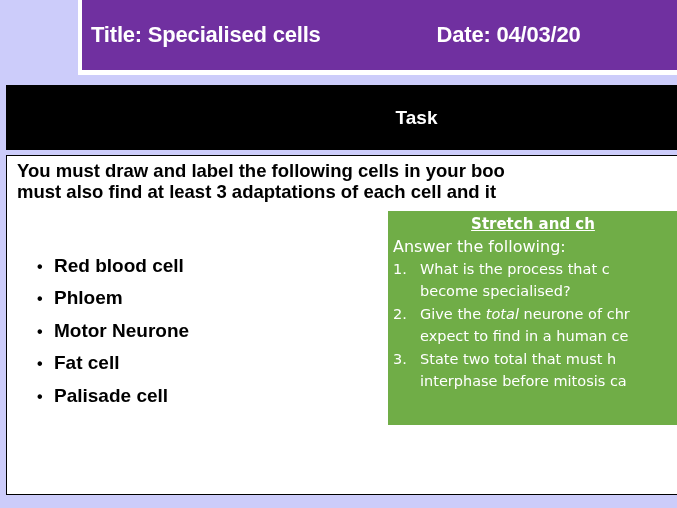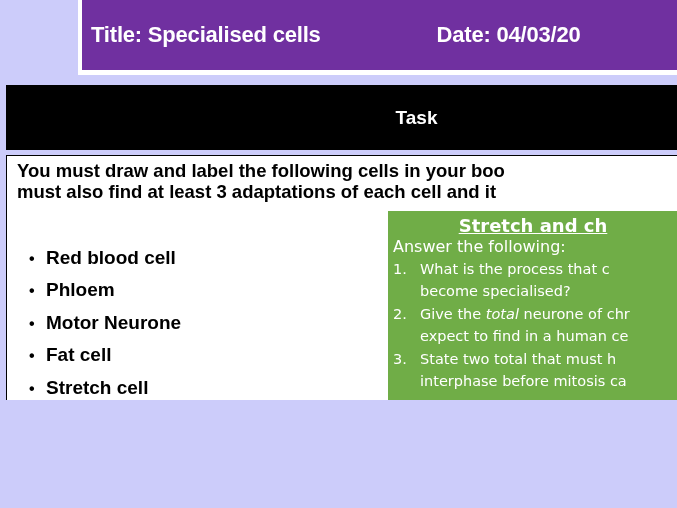--- a/index.html
+++ b/index.html
@@ -10,21 +10,21 @@
     width: 677px;
     height: 508px;
     overflow: hidden;
     background: #ccccfa;
     font-family: "Liberation Sans", sans-serif;
   }
 
   #slide {
     position: relative;
     width: 677px;
-    height: 400px;
+    height: 508px;
     background: #ccccfa;
     overflow: hidden;
   }
 
   
   #title-banner {
     position: absolute;
     left: 78px;
     top: 0px;
     width: 620px;           
@@ -100,21 +100,21 @@
     font-weight: bold;
     line-height: 21px;
     white-space: nowrap;
   }
   #intro-text .line { display: block; }
 
   #cell-list {
     position: absolute;
     left: 14px;
     top: 78px;
-    margin: 8px;
+    margin: 16px;
     padding: 0;
     list-style: none;
   }
   #cell-list li {
     color: #000000;
     font-size: 19px;
     font-weight: bold;
     line-height: 31.4px;
     white-space: nowrap;
   }
@@ -135,21 +135,21 @@
     overflow: hidden;
     font-family: "DejaVu Sans", sans-serif;
   }
   #stretch-heading {
     position: absolute;
     left: 0;
     top: 4px;
     width: 290px;
     text-align: center;
     color: #ffffff;
-    font-size: 18px;
+    font-size: 15px;
     font-weight: bold;
     text-decoration: underline;
     white-space: nowrap;
   }
   #stretch-intro {
     position: absolute;
     left: 5px;
     top: 26px;
     color: #ffffff;
     font-size: 16px;
@@ -202,21 +202,21 @@
     <div id="intro-text">
       <span class="line">You must draw and label the following cells in your boo</span>
       <span class="line">must also find at least 3 adaptations of each cell and it</span>
     </div>
 
     <ul id="cell-list">
       <li><span class="bullet">•</span><span>Red blood cell</span></li>
       <li><span class="bullet">•</span><span>Phloem</span></li>
       <li><span class="bullet">•</span><span>Motor Neurone</span></li>
       <li><span class="bullet">•</span><span>Fat cell</span></li>
-      <li><span class="bullet">•</span><span>Stretch cell</span></li>
+      <li><span class="bullet">•</span><span>Palisade cell</span></li>
     </ul>
 
     <div id="stretch-box" style="left:381px; top:55px;">
       <div id="stretch-heading">Stretch and ch</div>
       <div id="stretch-intro">Answer the following:</div>
       <ol id="stretch-list">
         <li>
           <span class="num">1.</span><span>What is the process that c</span><i></i><span></span>
           <span class="cont">become specialised?</span>
         </li>

